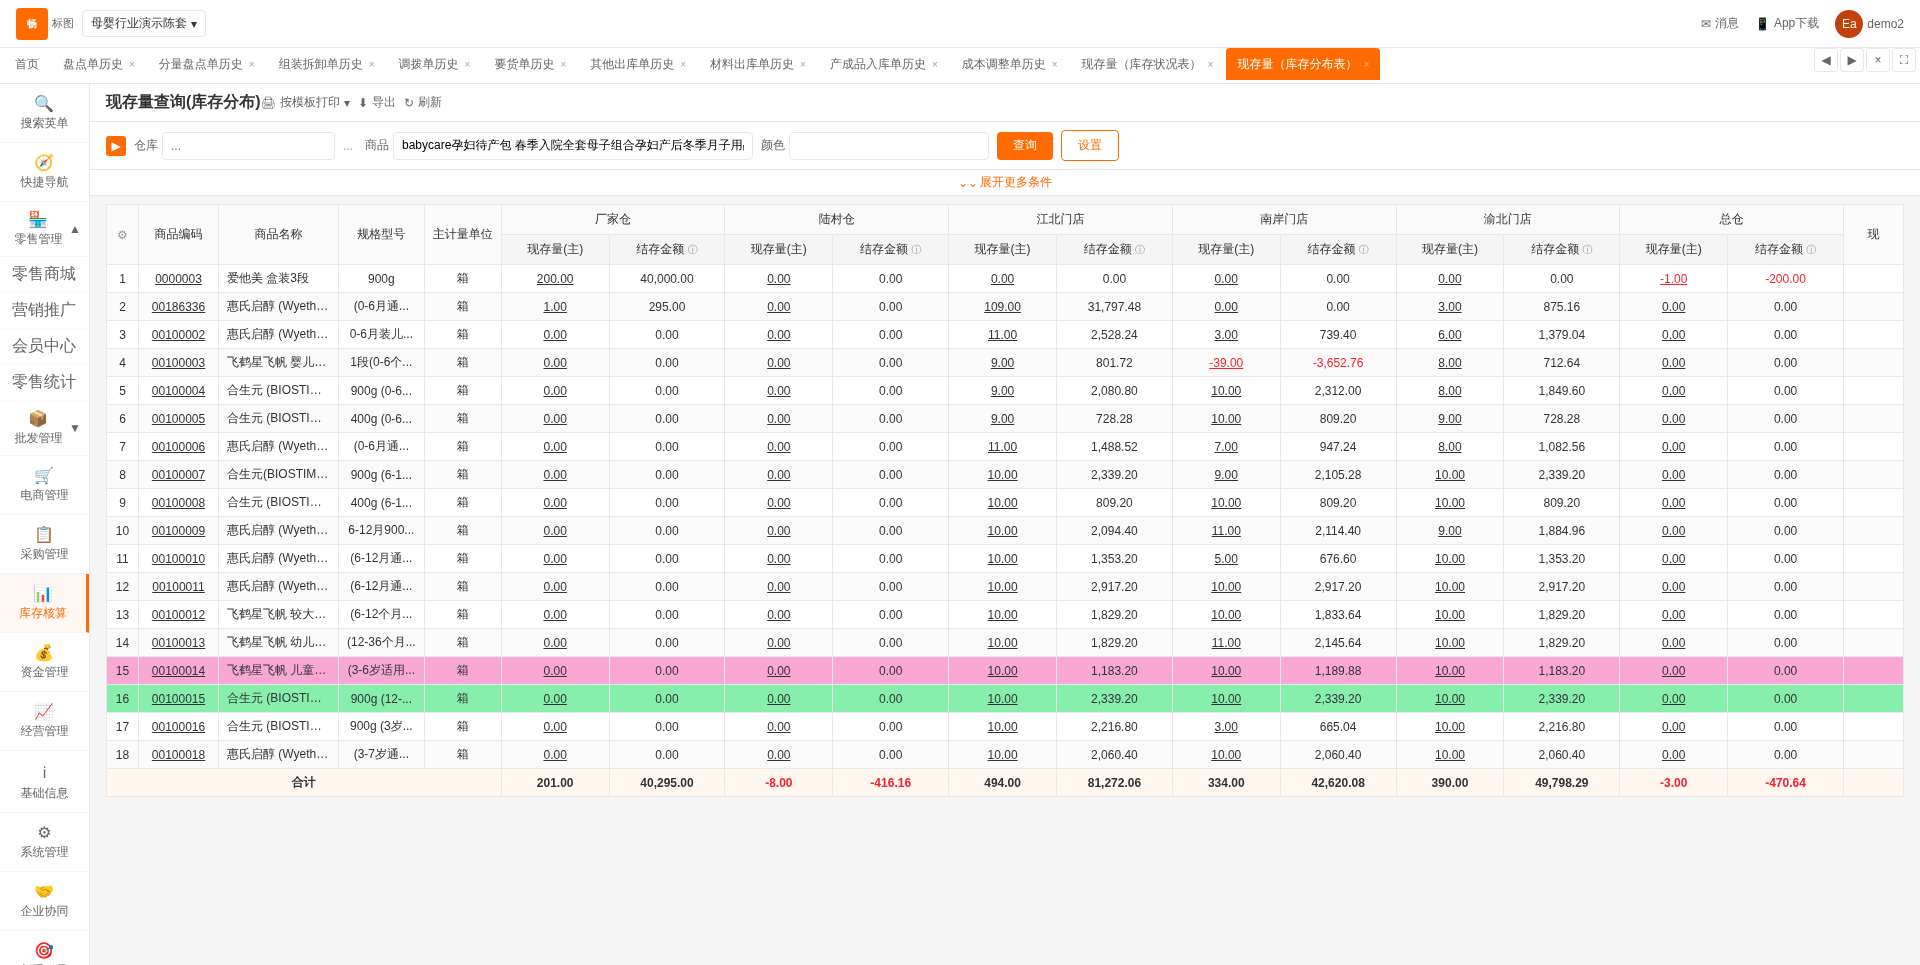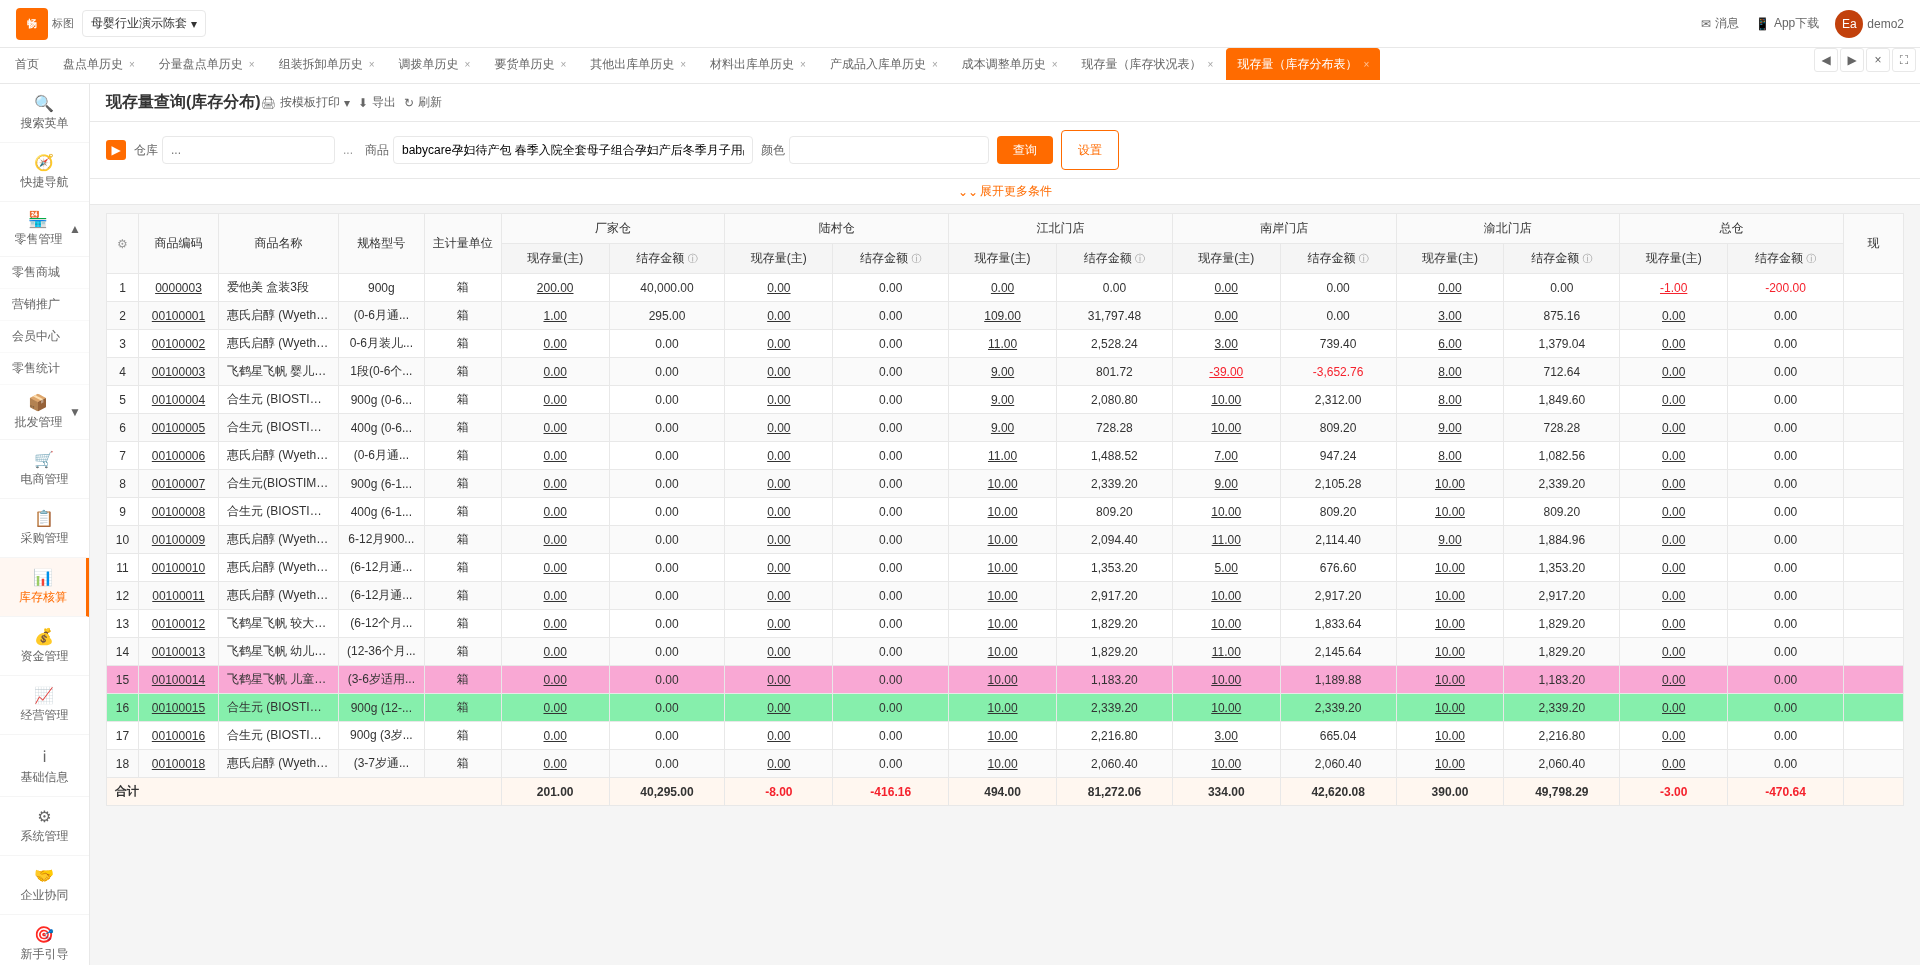--- a/index.html
+++ b/index.html
@@ -46,21 +46,21 @@
     .btn-refresh { display: flex; align-items: center; gap: 4px; color: #666; cursor: pointer; font-size: 12px; }
 
     
     .search-bar { padding: 8px 16px; background: #fff; border-bottom: 1px solid #e8e8e8; display: flex; align-items: center; gap: 8px; flex-wrap: wrap; }
     .search-field { display: flex; align-items: center; gap: 4px; }
     .search-label { color: #666; white-space: nowrap; font-size: 12px; }
     .search-input { height: 28px; border: 1px solid #e8e8e8; border-radius: 4px; padding: 0 8px; font-size: 12px; min-width: 80px; }
     .search-input-long { height: 28px; border: 1px solid #e8e8e8; border-radius: 4px; padding: 0 8px; font-size: 12px; width: 360px; }
     .search-input-color { height: 28px; border: 1px solid #e8e8e8; border-radius: 4px; padding: 0 8px; font-size: 12px; width: 200px; }
     .btn-search { height: 28px; background: #ff6b00; color: white; border: none; border-radius: 4px; padding: 0 16px; cursor: pointer; font-size: 12px; }
-    .btn-settings { height: 40px; background: white; color: #ff6b00; border: 1px solid #ff6b00; border-radius: 4px; padding: 0 16px; cursor: pointer; font-size: 12px; }
+    .btn-settings { height: 31px; background: white; color: #ff6b00; border: 1px solid #ff6b00; border-radius: 4px; padding: 0 16px; cursor: pointer; font-size: 12px; }
     .expand-btn { color: #ff6b00; cursor: pointer; font-size: 12px; display: flex; align-items: center; gap: 2px; }
     .orange-arrow { width: 20px; height: 20px; background: #ff6b00; border-radius: 3px; display: flex; align-items: center; justify-content: center; color: white; cursor: pointer; font-size: 12px; }
     .ellipsis-btn { color: #999; cursor: pointer; padding: 0 4px; }
 
     
     .table-wrapper { flex: 1; overflow: auto; padding: 8px 16px; }
     table { width: 100%; border-collapse: collapse; background: #fff; font-size: 12px; }
     thead tr th { background: #f5f5f5; padding: 6px 8px; border: 1px solid #e8e8e8; text-align: center; white-space: nowrap; font-weight: normal; color: #333; }
     thead tr:first-child th { background: #fafafa; font-weight: normal; }
     tbody tr td { padding: 5px 8px; border: 1px solid #e8e8e8; text-align: center; white-space: nowrap; }
@@ -69,21 +69,21 @@
     .underline { text-decoration: underline; cursor: pointer; }
     .summary-row { background: #fff7f0 !important; font-weight: bold; }
     .settings-icon { color: #999; cursor: pointer; }
     
     
     tfoot tr td { padding: 5px 8px; border: 1px solid #e8e8e8; text-align: center; font-weight: bold; background: #fff7f0; }
 
     .info-icon { color: #999; cursor: pointer; font-size: 10px; }
     
     .scrollbar-area { overflow-x: auto; }
-    .sidebar-sub-item { padding: 7px 12px; cursor: pointer; color: #666; font-size: 12px; border-bottom: 1px solid #f9f9f9; }
+    .sidebar-sub-item { padding: 7px 12px; cursor: pointer; color: #666; font-size: 16px; border-bottom: 1px solid #f9f9f9; }
   </style>
 </head>
 <body>
 
 <div class="top-bar">
   <div class="top-bar-left">
     <div class="logo-area">
       <div class="logo-icon">畅</div>
       <span class="logo-text">标图</span>
     </div>
@@ -330,21 +330,21 @@
     <td class="underline ">0.00</td>
     <td class="">0.00</td>
     <td class="underline">0.00</td>
     <td>0.00</td>
     <td class="underline negative">-1.00</td>
     <td class="negative">-200.00</td>
     <td></td>
   </tr>
               <tr style="background: rgb(250, 250, 250);">
     <td>2</td>
-    <td class="underline">00100001</td>
+    <td class="underline">00186336</td>
     <td style="text-align:left;max-width:120px;overflow:hidden;text-overflow:ellipsis;">惠氏启醇 (Wyeth illu...</td>
     <td>(0-6月通...</td>
     <td>箱</td>
     <td class="underline">1.00</td>
     <td>295.00</td>
     <td class="underline">0.00</td>
     <td>0.00</td>
     <td class="underline">109.00</td>
     <td>31,797.48</td>
     <td class="underline ">0.00</td>
@@ -671,21 +671,21 @@
     <td class="">2,060.40</td>
     <td class="underline">10.00</td>
     <td>2,060.40</td>
     <td class="underline ">0.00</td>
     <td class="">0.00</td>
     <td></td>
   </tr>
             </tbody>
           <tfoot>
             <tr class="summary-row">
-              <td colspan="5" style="text-align:left;">合计</td>
+              <td colspan="5" style="text-align:center;">合计</td>
               <td>201.00</td>
               <td>40,295.00</td>
               <td class="negative">-8.00</td>
               <td class="negative">-416.16</td>
               <td>494.00</td>
               <td>81,272.06</td>
               <td>334.00</td>
               <td>42,620.08</td>
               <td>390.00</td>
               <td>49,798.29</td>

